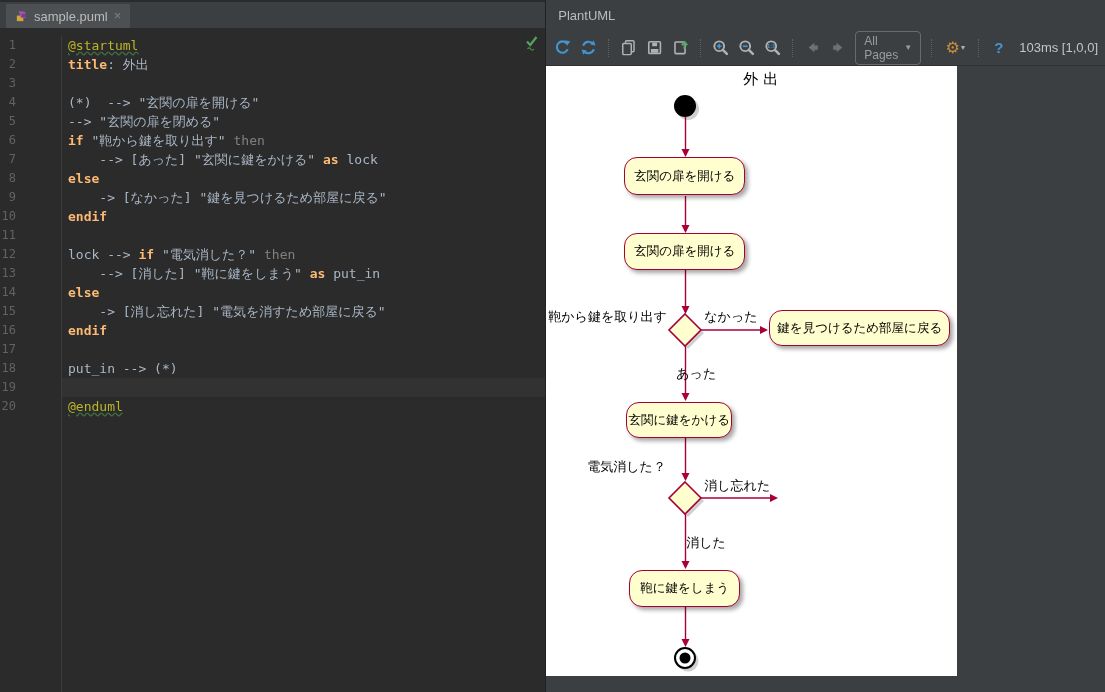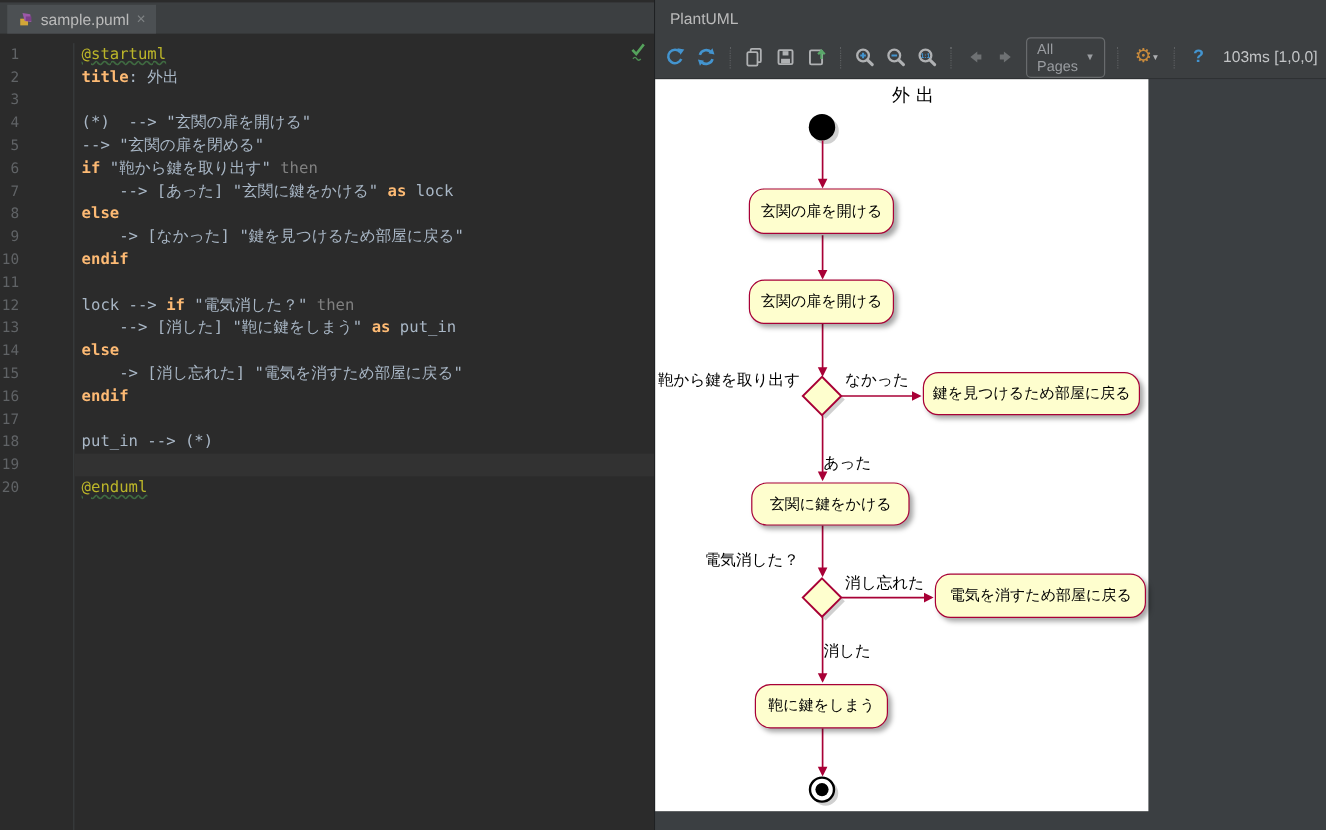--- a/index.html
+++ b/index.html
@@ -249,26 +249,25 @@
           <polygon points="139,416 155,432 139,448 123,432" fill="#FEFECE" stroke="#A80036" stroke-width="1.6"></polygon>
 
           <circle cx="142" cy="595" r="10.5" fill="#AAAAAA" opacity="0.55"></circle>
           <circle cx="139" cy="592" r="10" fill="#FFFFFF" stroke="#000000" stroke-width="2"></circle>
           <circle cx="139" cy="592" r="5.5" fill="#000000"></circle>
         </svg>
 
         <div class="activity" style="left:78px;  top:91px;  width:121px; height:38px;">玄関の扉を開ける</div>
         <div class="activity" style="left:78px;  top:167px; width:121px; height:37px;">玄関の扉を開ける</div>
         <div class="activity" style="left:223px; top:244px; width:181px; height:36px;">鍵を見つけるため部屋に戻る</div>
-        <div class="activity" style="left:80px;  top:336px; width:132px; height:36px;">玄関に鍵をかける</div>
-        <div class="activity" style="left:233px; top:412px; width:176px; height:37px;">電気を消すため部屋に戻る</div>
+        <div class="activity" style="left:80px;  top:336px; width:106px; height:36px;">玄関に鍵をかける</div>
         <div class="activity" style="left:83px;  top:504px; width:111px; height:37px;">鞄に鍵をしまう</div>
 
         <div class="edge-label" style="left:2px;   top:242px;">鞄から鍵を取り出す</div>
         <div class="edge-label" style="left:158px; top:242px;">なかった</div>
-        <div class="edge-label" style="left:140px; top:299px;margin-top:12px;">あった</div>
+        <div class="edge-label" style="left:130px; top:299px;">あった</div>
         <div class="edge-label" style="left:41px;  top:392px;">電気消した？</div>
         <div class="edge-label" style="left:158px; top:411px;">消し忘れた</div>
         <div class="edge-label" style="left:140px; top:468px;">消した</div>
       </div>
     </div>
   </div>
 </div>
 
 </body></html>

